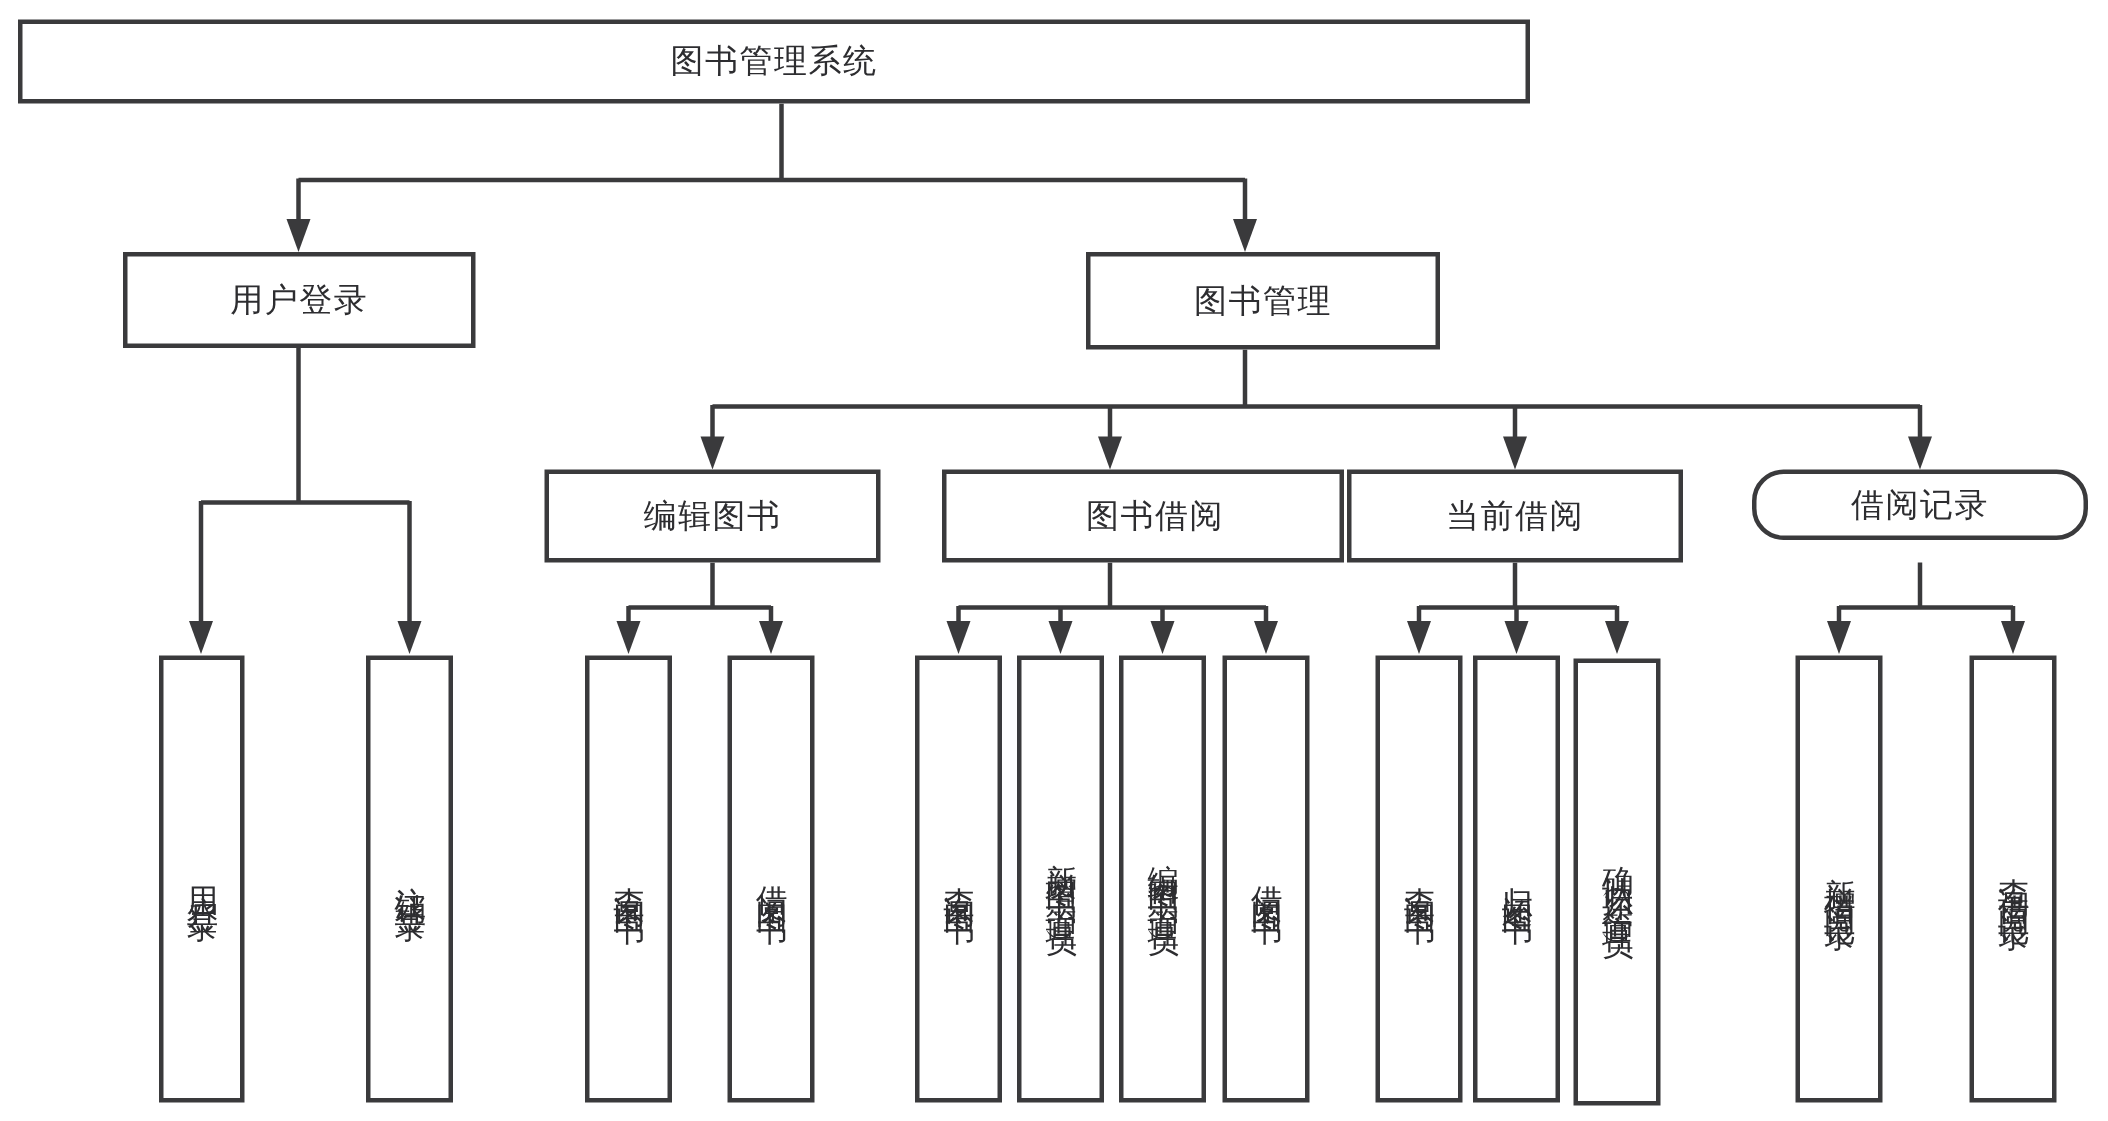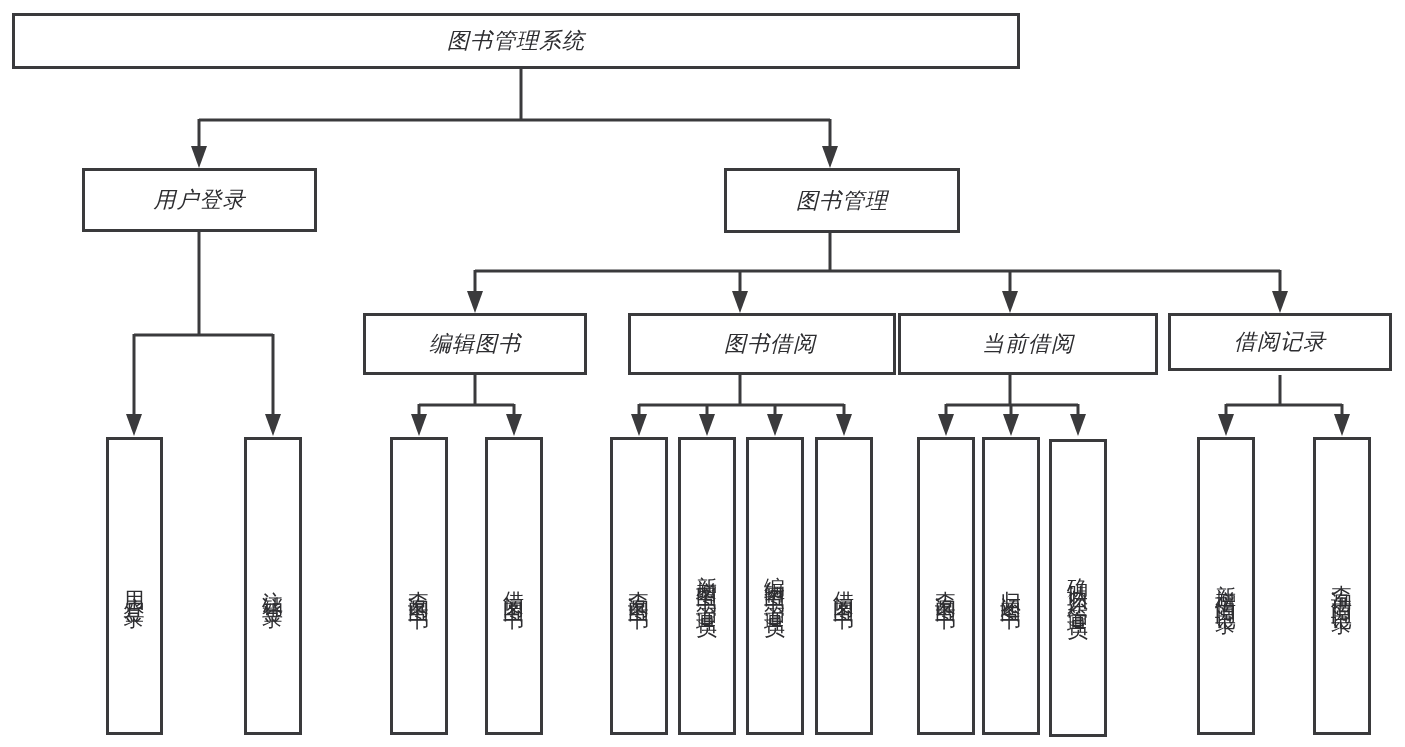--- a/index.html
+++ b/index.html
@@ -29,21 +29,20 @@
     border: 3px solid #3a3a3c;
     display: flex;
     align-items: center;
     justify-content: center;
     color: #2d2d30;
   }
   .node.h-label span {
     font-size: 22px;
     letter-spacing: 1px;
     white-space: nowrap;
-    font-style: italic;
   }
   .node.leaf span {
     writing-mode: vertical-lr;
     text-orientation: mixed;
     font-size: 21px;
     letter-spacing: 6px;
     line-height: 1;
   }
   #watermark {
     position: absolute;
@@ -144,24 +143,24 @@
   <div class="node h-label" style="left:712px; top:168px; width:236px; height:65px;margin-left:12px;">
     <span>图书管理</span>
   </div>
 
   <div class="node h-label" style="left:363px; top:313px; width:224px; height:62px;">
     <span>编辑图书</span>
   </div>
   <div class="node h-label" style="left:628px; top:313px; width:268px; height:62px;padding-left:16px;">
     <span>图书借阅</span>
   </div>
-  <div class="node h-label" style="left:898px; top:313px; width:260px; height:62px;">
+  <div class="node h-label" style="left:898px; top:313px; width:224px; height:62px;">
     <span>当前借阅</span>
   </div>
-  <div class="node h-label" style="left:1168px; top:313px; width:224px; height:58px;">
+  <div class="node h-label" style="left:1168px; top:313px; width:224px; height:47px;border-radius:21px;">
     <span>借阅记录</span>
   </div>
 
   <div class="node leaf" style="left:106px; top:437px; width:57px; height:298px;">
     <span>用户登录</span>
   </div>
   <div class="node leaf" style="left:244px; top:437px; width:58px; height:298px;">
     <span>注销登录</span>
   </div>
 

